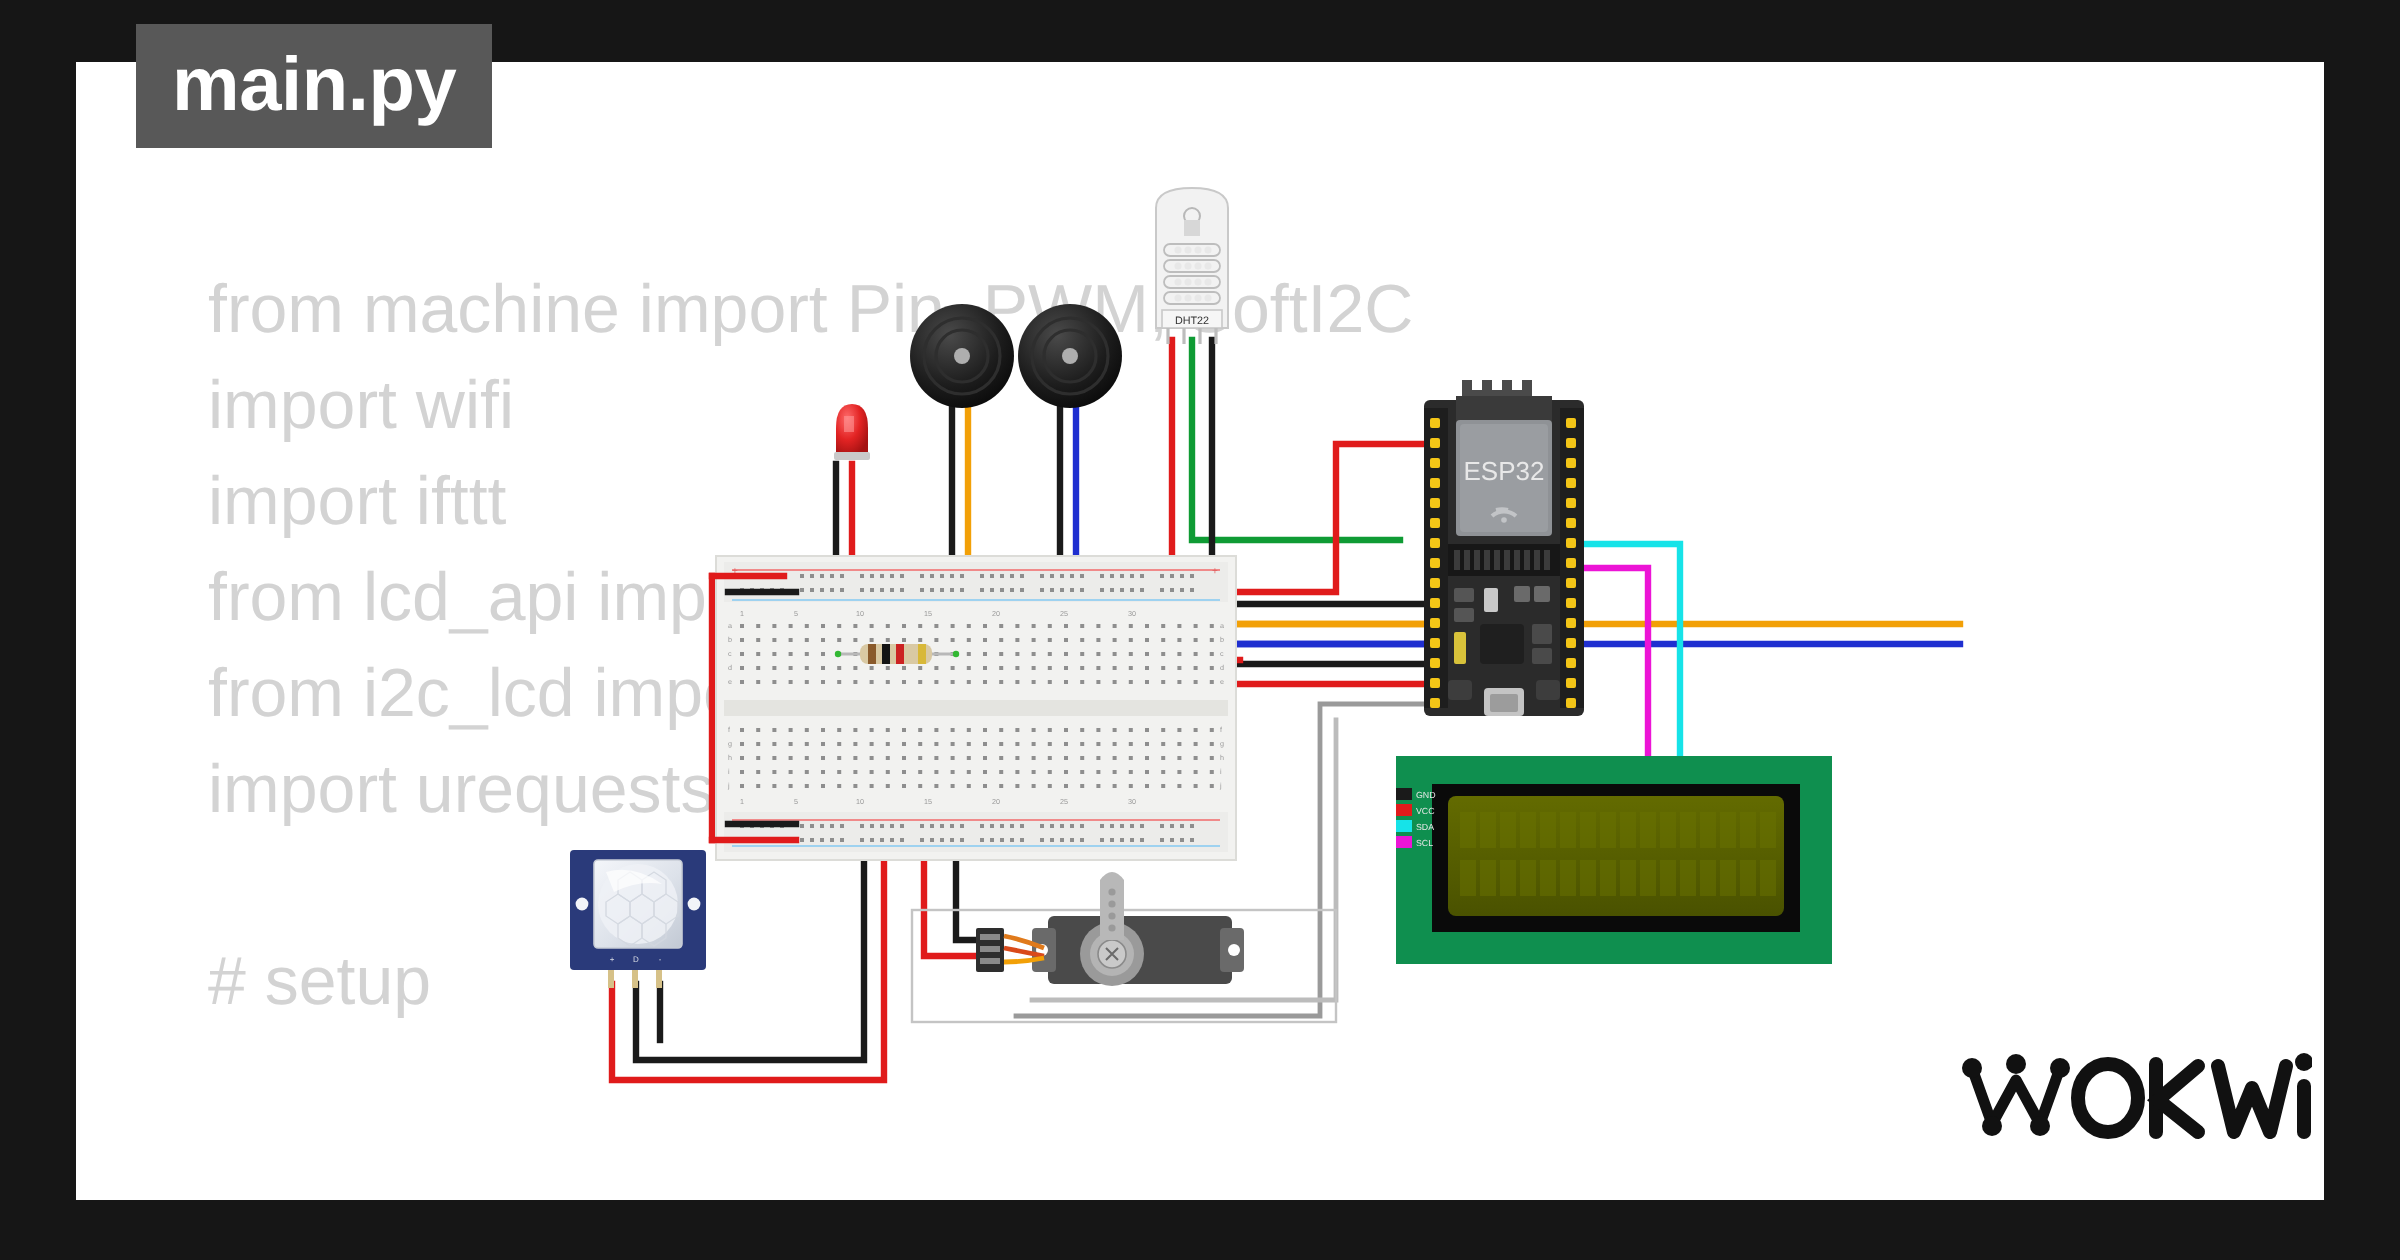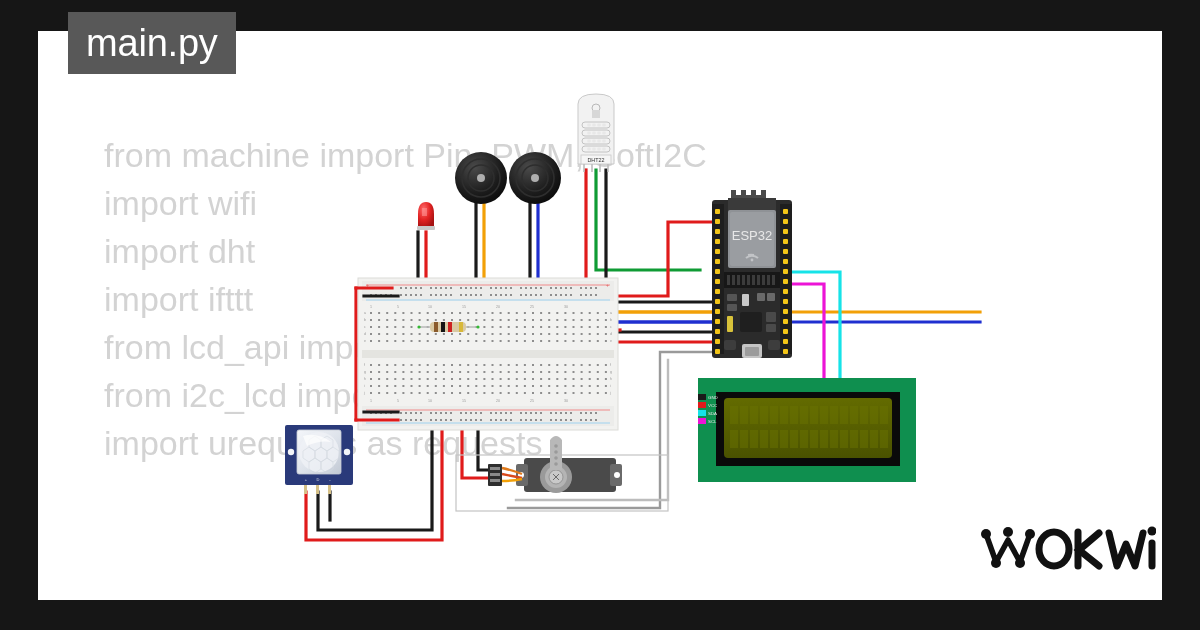--- a/index.html
+++ b/index.html
@@ -29,20 +29,21 @@
     position: absolute; left: 68px; top: 12px;
     height: 62px; padding: 0 18px;
     background: #585858;
     display: flex; align-items: center;
     z-index: 40;
   }
   #tab-label {
     color: #ffffff; font-size: 38px; line-height: 1;
     font-family: "Liberation Sans", sans-serif;
     letter-spacing: -0.2px;
+    font-weight: bold;
   }
 
   
   #code {
     position: absolute; left: 66px; top: 100px;
     width: 1040px;
     z-index: 5;
   }
   .code-line {
     color: #d3d3d3;
@@ -65,26 +66,26 @@
 
 <div id="stage">
 
   <div id="panel-shadow"></div>
 
   <div id="panel">
 
     <div id="code">
       <div class="code-line">from machine import Pin, PWM, SoftI2C</div>
       <div class="code-line">import wifi</div>
-      <div class="code-line">import dht</div>
       <div class="code-line">import ifttt</div>
       <div class="code-line">from lcd_api import LcdApi</div>
       <div class="code-line">from i2c_lcd import I2cLcd</div>
       <div class="code-line">import urequests as requests</div>
       <div class="code-line blank"></div>
+      <div class="code-line"># setup</div>
 
     </div>
   </div>
 
   <svg id="circuit" viewBox="0 0 1200 630">
     <defs>
       <clipPath id="panelClip">
           <rect x="38" y="31" width="1124" height="569"></rect>
         </clipPath>
       <radialGradient id="ledGrad" cx="35%" cy="28%" r="75%">

